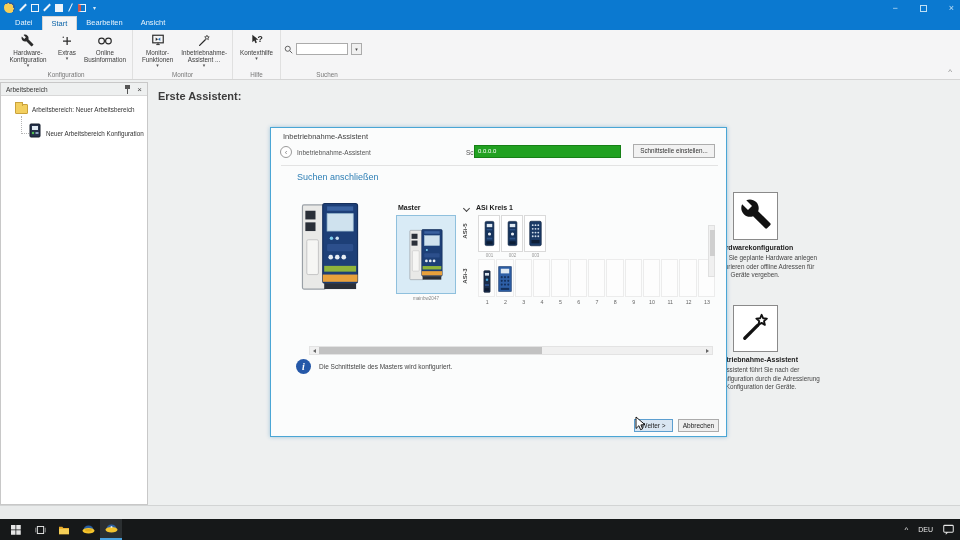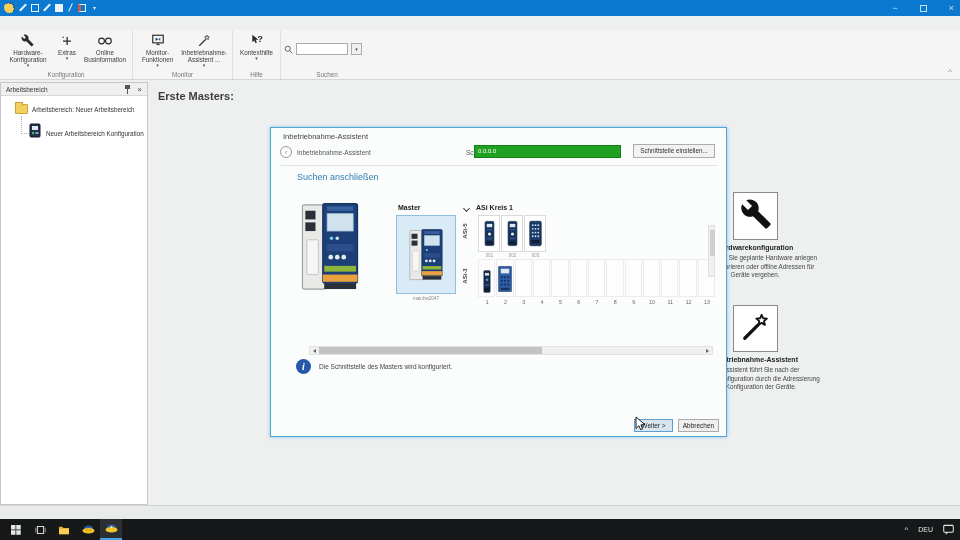--- a/index.html
+++ b/index.html
@@ -141,20 +141,26 @@
       <span class="qat-i qat-book"></span>
       <span class="qat-caret">▾</span>
     </div>
     <div class="win-controls">
       <span>−</span>
       <span class="win-max"></span>
       <span>×</span>
     </div>
   </div>
 
+  <div class="tabrow">
+      <div class="tab">Datei</div>
+      <div class="tab active">Start</div>
+      <div class="tab">Bearbeiten</div>
+      <div class="tab">Ansicht</div>
+    </div>
 
   <div class="ribbon">
     <div class="rgroup" style="width:133px;">
       <div class="rbtn" style="width:50px;">
         <span class="ricon">
           <svg width="13" height="13" viewBox="0 0 24 24">
               <path fill="#2b2b2b" d="M22.7 19l-9.1-9.1c.9-2.3.4-5-1.5-6.9-2-2-5-2.4-7.4-1.3L9 6 6 9 1.6 4.7C.4 7.1.9 10.1 2.9 12.1c1.9 1.9 4.6 2.4 6.9 1.5l9.1 9.1c.4.4 1 .4 1.4 0l2.3-2.3c.5-.4.5-1.1.1-1.4z"></path>
             </svg>
         </span>
         <span class="rlabel">Hardware-Konfiguration</span>
@@ -255,21 +261,21 @@
             <rect x="1" y="1" width="10" height="13" rx="1" fill="#25314a" stroke="#121a29"></rect>
             <rect x="3" y="3" width="6" height="4" fill="#dfe9f2"></rect>
             <circle cx="4" cy="10" r="1.2" fill="#4fc24f"></circle>
             <rect x="6.5" y="9" width="3" height="2" fill="#8fa4c0"></rect>
           </svg>
       </span>
       <span class="tree-child-label">Neuer Arbeitsbereich Konfiguration</span>
     </div>
   </div>
 
-  <div class="main-heading">Erste Masters:</div>
+  <div class="main-heading">Erste Assistent:</div>
 
   <div class="shortcut-box" style="left:733px;top:192px;">
     <span>
       <svg width="32" height="32" viewBox="0 0 24 24">
           <path fill="#111" d="M22.7 19l-9.1-9.1c.9-2.3.4-5-1.5-6.9-2-2-5-2.4-7.4-1.3L9 6 6 9 1.6 4.7C.4 7.1.9 10.1 2.9 12.1c1.9 1.9 4.6 2.4 6.9 1.5l9.1 9.1c.4.4 1 .4 1.4 0l2.3-2.3c.5-.4.5-1.1.1-1.4z"></path>
         </svg>
     </span>
   </div>
   <div class="shortcut-title" style="left:688px;top:244px;">Hardwarekonfiguration</div>
   <div class="shortcut-desc" style="left:688px;top:254px;">Hier können Sie geplante Hardware anlegen und konfigurieren oder offline Adressen für Geräte vergeben.</div>

